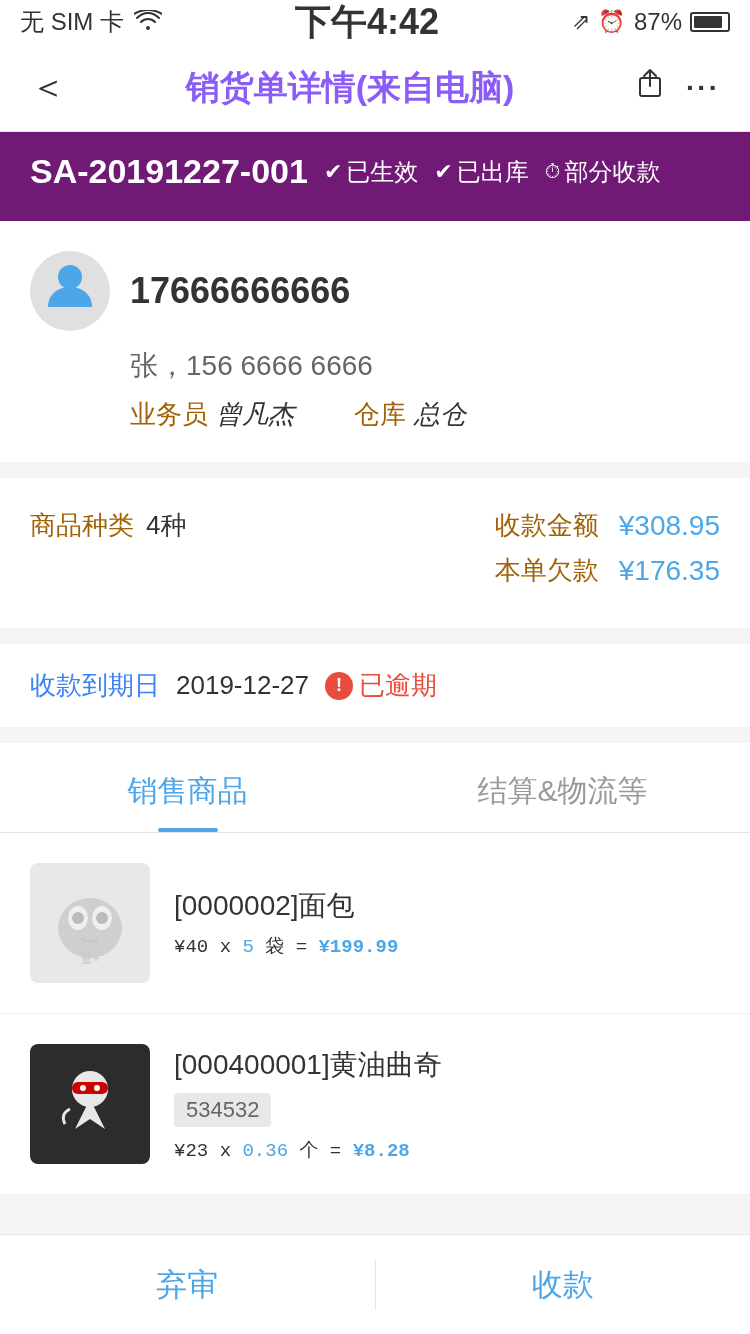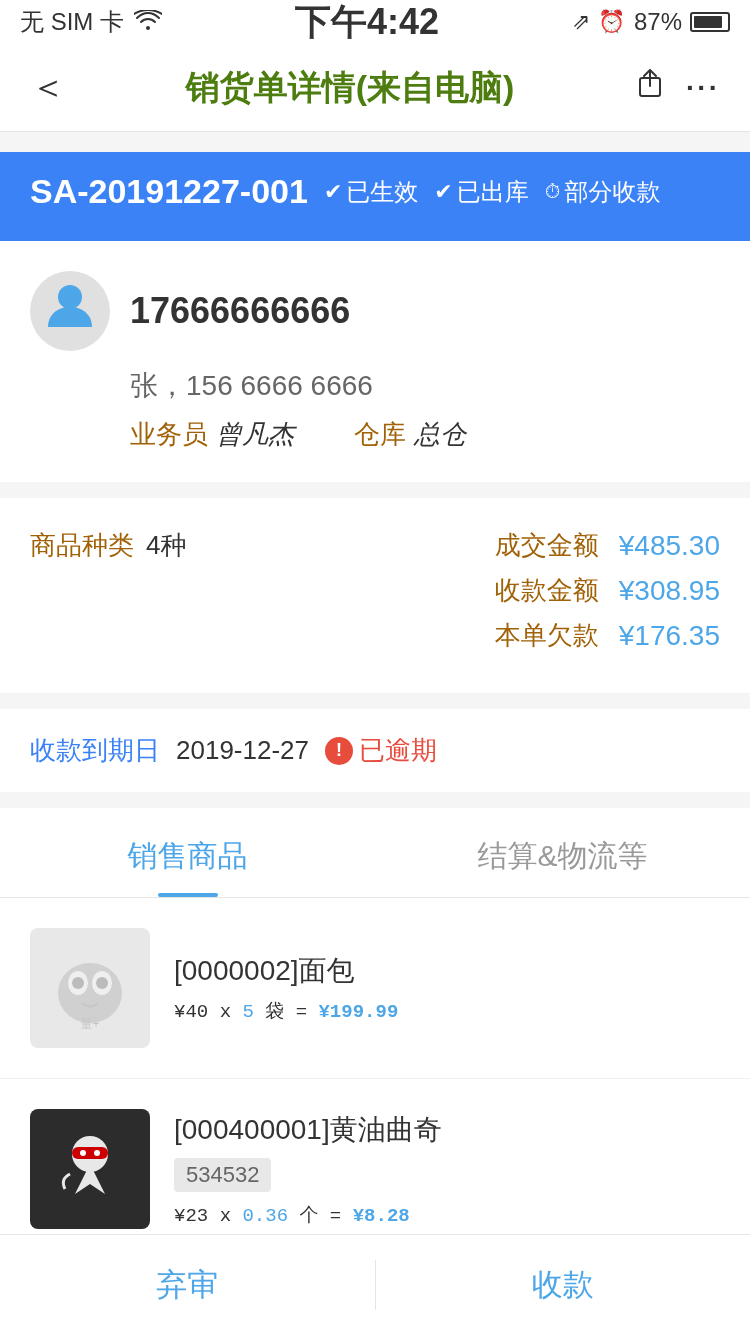--- a/index.html
+++ b/index.html
@@ -40,30 +40,29 @@
     .nav-bar {
       background: #fff;
       height: 88px;
       display: flex;
       align-items: center;
       justify-content: space-between;
       padding: 0 30px;
       border-bottom: 1px solid #e5e5e5;
     }
     .nav-back { font-size: 36px; color: #333; cursor: pointer; }
-    .nav-title { font-size: 34px; font-weight: 600; color: #4d7c0f; }
+    .nav-title { font-size: 34px; font-weight: 600; color: #8b5cf6; }
     .nav-actions { display: flex; gap: 20px; align-items: center; }
     .nav-action-icon { font-size: 32px; color: #333; cursor: pointer; }
 
     
     .order-header {
-      background: #3b82f6;
+      background: #701a75;
       padding: 20px 30px;
       color: #fff;
-      margin-top: 20px;
     }
     .order-id-row {
       display: flex;
       align-items: center;
       gap: 16px;
       margin-bottom: 10px;
       flex-wrap: wrap;
     }
     .order-id {
       font-size: 34px;
@@ -368,24 +367,20 @@
 <div class="summary-section">
   <div class="summary-grid">
     <div class="summary-left">
       <div class="summary-item">
         <span class="summary-label">商品种类</span>
         <span class="summary-value">4种</span>
       </div>
     </div>
     <div class="summary-right">
       <div class="summary-right-row">
-        <span class="summary-label">成交金额</span>
-        <span class="summary-amount">¥485.30</span>
-      </div>
-      <div class="summary-right-row">
         <span class="summary-label">收款金额</span>
         <span class="summary-amount">¥308.95</span>
       </div>
       <div class="summary-right-row">
         <span class="summary-label">本单欠款</span>
         <span class="summary-amount">¥176.35</span>
       </div>
     </div>
   </div>
 </div>

